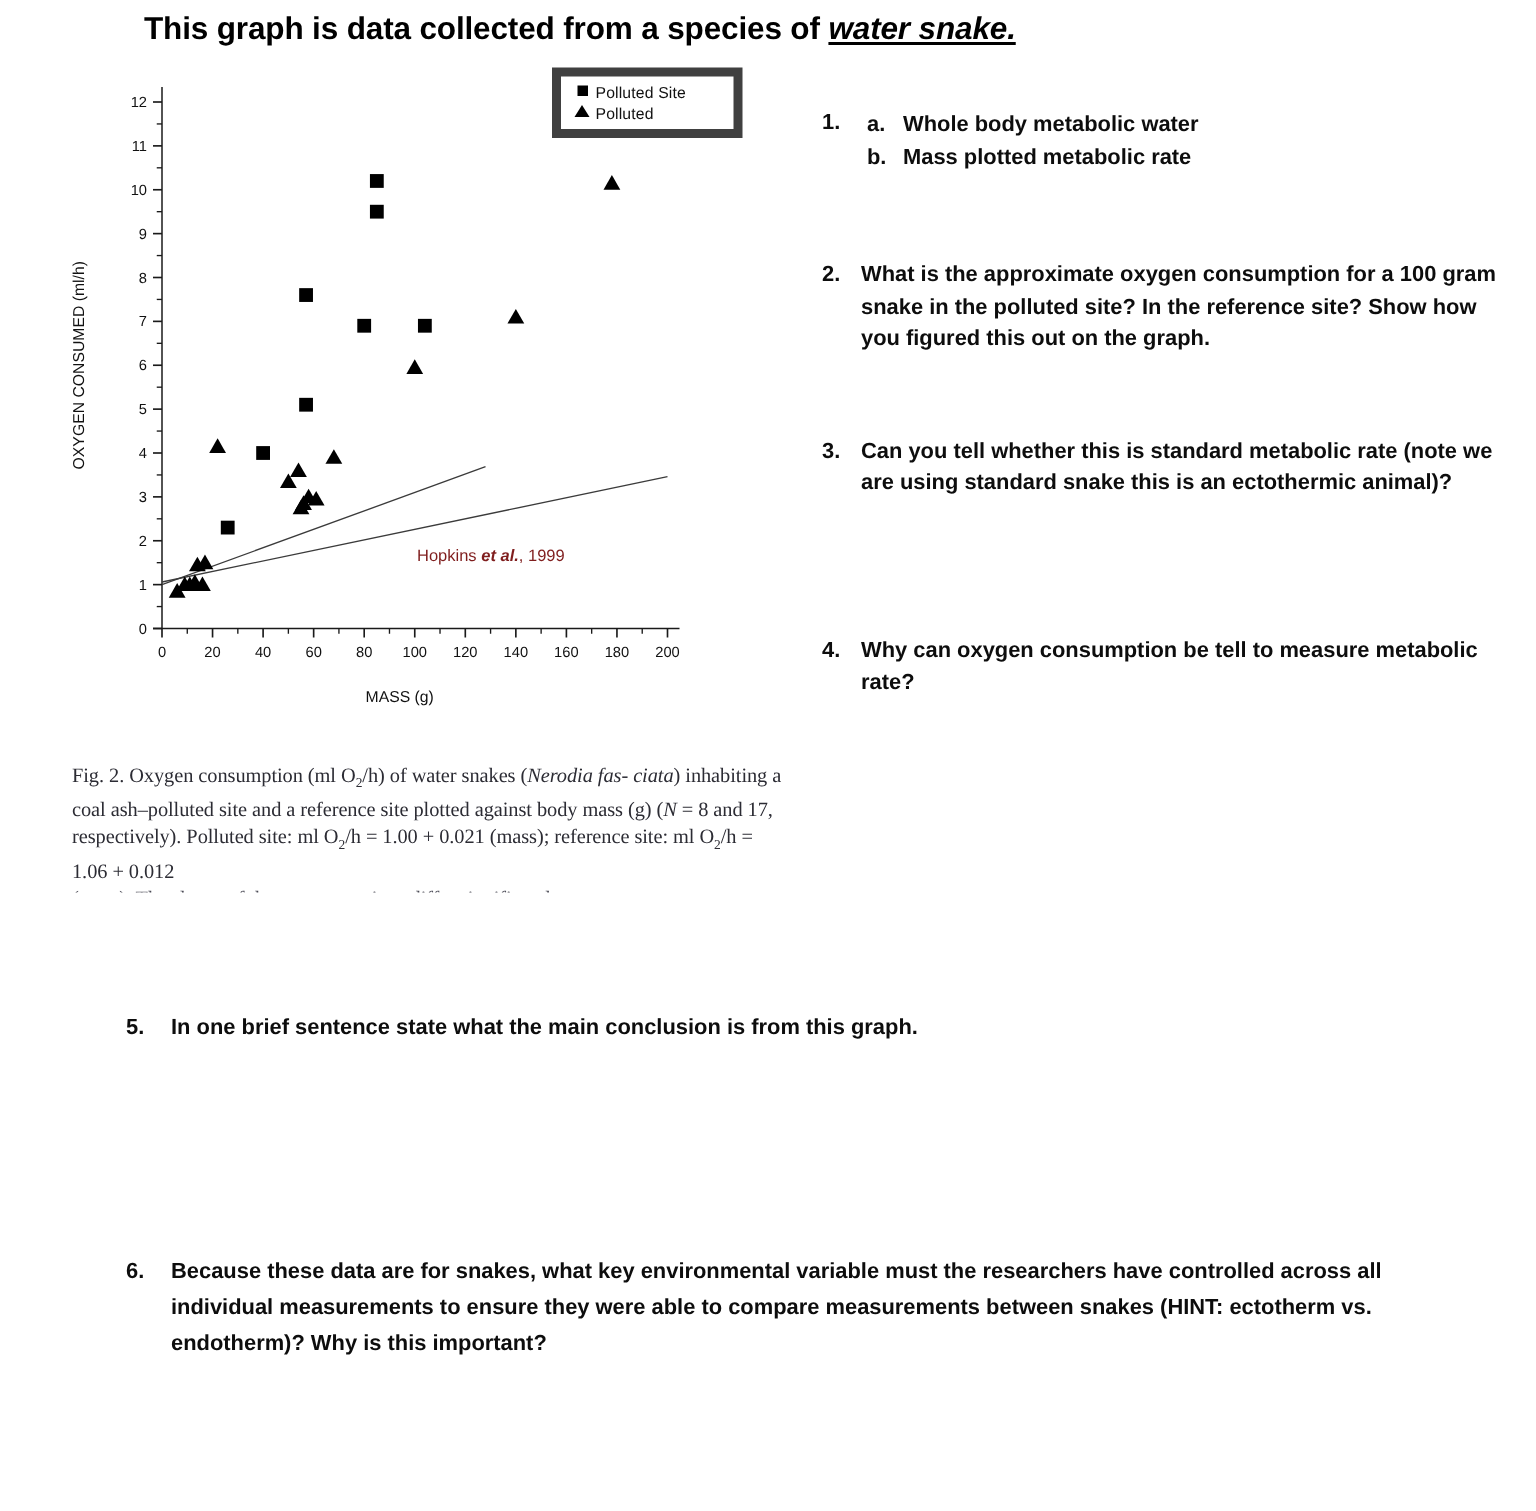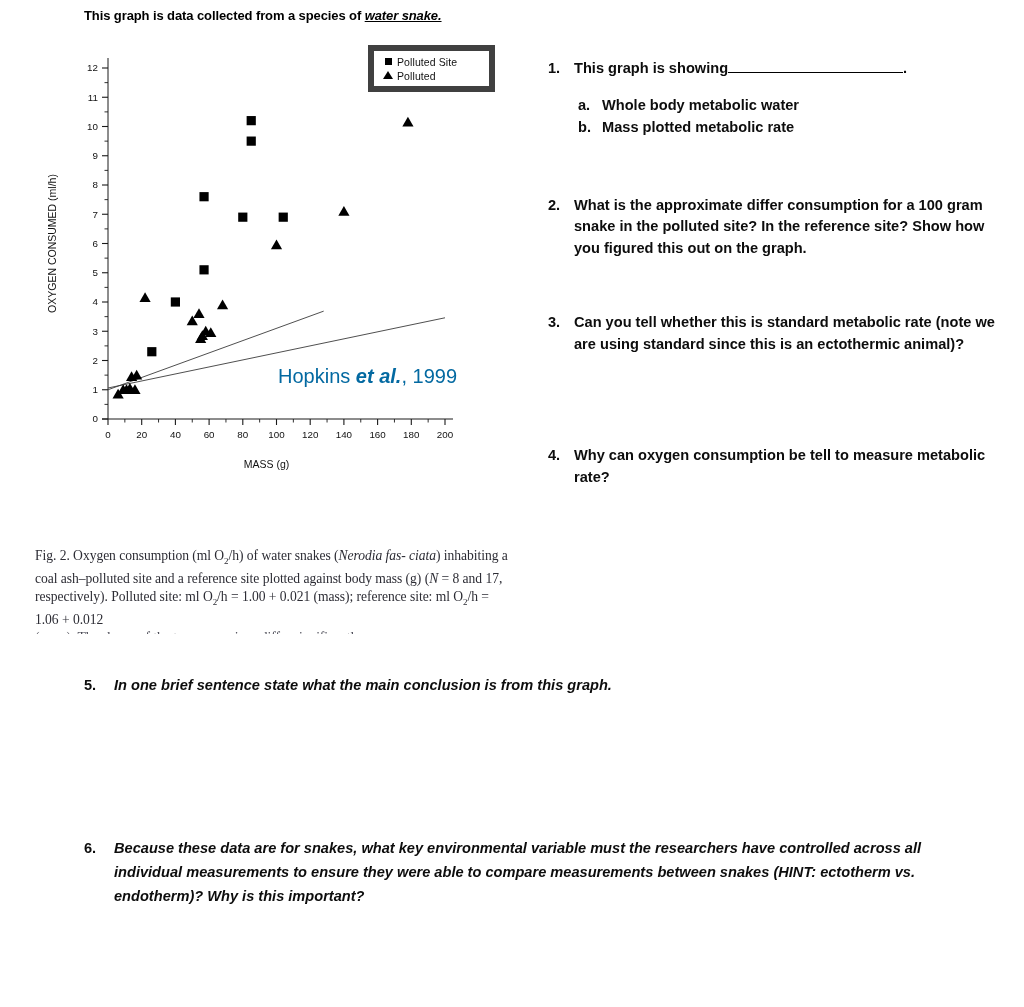--- a/index.html
+++ b/index.html
@@ -18,23 +18,23 @@
   }
   .page {
     position: relative;
     width: 1024px;
     height: 1007px;
   }
 
   
   #heading {
     position: absolute;
-    left: 84px;
+    left: 96px;
     top: 8px;
-    font-size: 13px;
+    font-size: 21px;
     font-weight: 600;
     letter-spacing: -0.1px;
     white-space: nowrap;
   }
   #heading .subject {
     font-style: italic;
     font-weight: 700;
     text-decoration: underline;
   }
 
@@ -97,38 +97,37 @@
     height: 0;
     border-left: 5px solid transparent;
     border-right: 5px solid transparent;
     border-bottom: 8px solid #000;
   }
 
   #citation {
     position: absolute;
     left: 248px;
     top: 325px;
-    font-size: 20px;
+    font-size: 11px;
     font-weight: 400;
-    color: #0369a1;
+    color: #7f1d1d;
     white-space: nowrap;
   }
   #citation .etal { font-style: italic; font-weight: 600; }
 
   #caption {
     position: absolute;
-    left: 5px;
+    left: 18px;
     top: 468px;
     width: 478px;
     font-family: "Liberation Serif", serif;
     font-size: 13.6px;
     line-height: 17.6px;
     color: #2c2c34;
     letter-spacing: -0.05px;
-    margin-top: 39px;
   }
   #caption .it { font-style: italic; }
   #caption .clip {
     display: block;
     height: 5px;
     overflow: hidden;
     color: #4a4a55;
   }
   sub { font-size: 9px; }
 
@@ -191,21 +190,21 @@
   #q6 {
     position: absolute;
     left: 84px;
     top: 836px;
     width: 905px;
     font-size: 14.6px;
     line-height: 24px;
     font-weight: 600;
   }
   #q5 .num, #q6 .num { width: 30px; }
-  #q5 .body, #q6 .body { margin-left: 30px; font-style: italic; }
+  #q5 .body, #q6 .body { margin-left: 30px; }
 </style>
 </head>
 <body>
 
 <div class="page">
 
   <div id="heading">
     <span>This graph is data collected from a species of</span>
     <span class="subject">water snake.</span>
   </div>
@@ -349,41 +348,40 @@
       <span>against body mass (g) (</span><span class="it">N</span><span> = 8 and 17, respectively). Polluted site: ml</span>
       <span>O</span><sub>2</sub><span>/h = 1.00 + 0.021 (mass); reference site: ml O</span><sub>2</sub><span>/h = 1.06 + 0.012</span>
       <span class="clip">(mass). The slopes of the two regressions differ significantly.</span>
     </div>
   </div>
 
   <div id="questions-right">
 
     <div class="q" id="q1">
       <span class="num">1.</span>
-      <span class="body"><span>This graph is showing</span><span class="blankline"></span><span>.</span></span>
       <div class="sublist">
         <div class="srow">
           <span class="slab">a.</span>
           <span>Whole body metabolic water</span>
         </div>
         <div class="srow">
           <span class="slab">b.</span>
           <span>Mass plotted metabolic rate</span>
         </div>
       </div>
     </div>
 
     <div class="q" id="q2">
       <span class="num">2.</span>
-      <span class="body">What is the approximate differ consumption for a 100 gram snake in the polluted site? In the reference site? Show how you figured this out on the graph.</span>
+      <span class="body">What is the approximate oxygen consumption for a 100 gram snake in the polluted site? In the reference site? Show how you figured this out on the graph.</span>
     </div>
 
     <div class="q" id="q3">
       <span class="num">3.</span>
-      <span class="body">Can you tell whether this is standard metabolic rate (note we are using standard since this is an ectothermic animal)?</span>
+      <span class="body">Can you tell whether this is standard metabolic rate (note we are using standard snake this is an ectothermic animal)?</span>
     </div>
 
     <div class="q" id="q4">
       <span class="num">4.</span>
       <span class="body">Why can oxygen consumption be tell to measure metabolic rate?</span>
     </div>
   </div>
 
   <div class="q" id="q5">
     <span class="num">5.</span>

